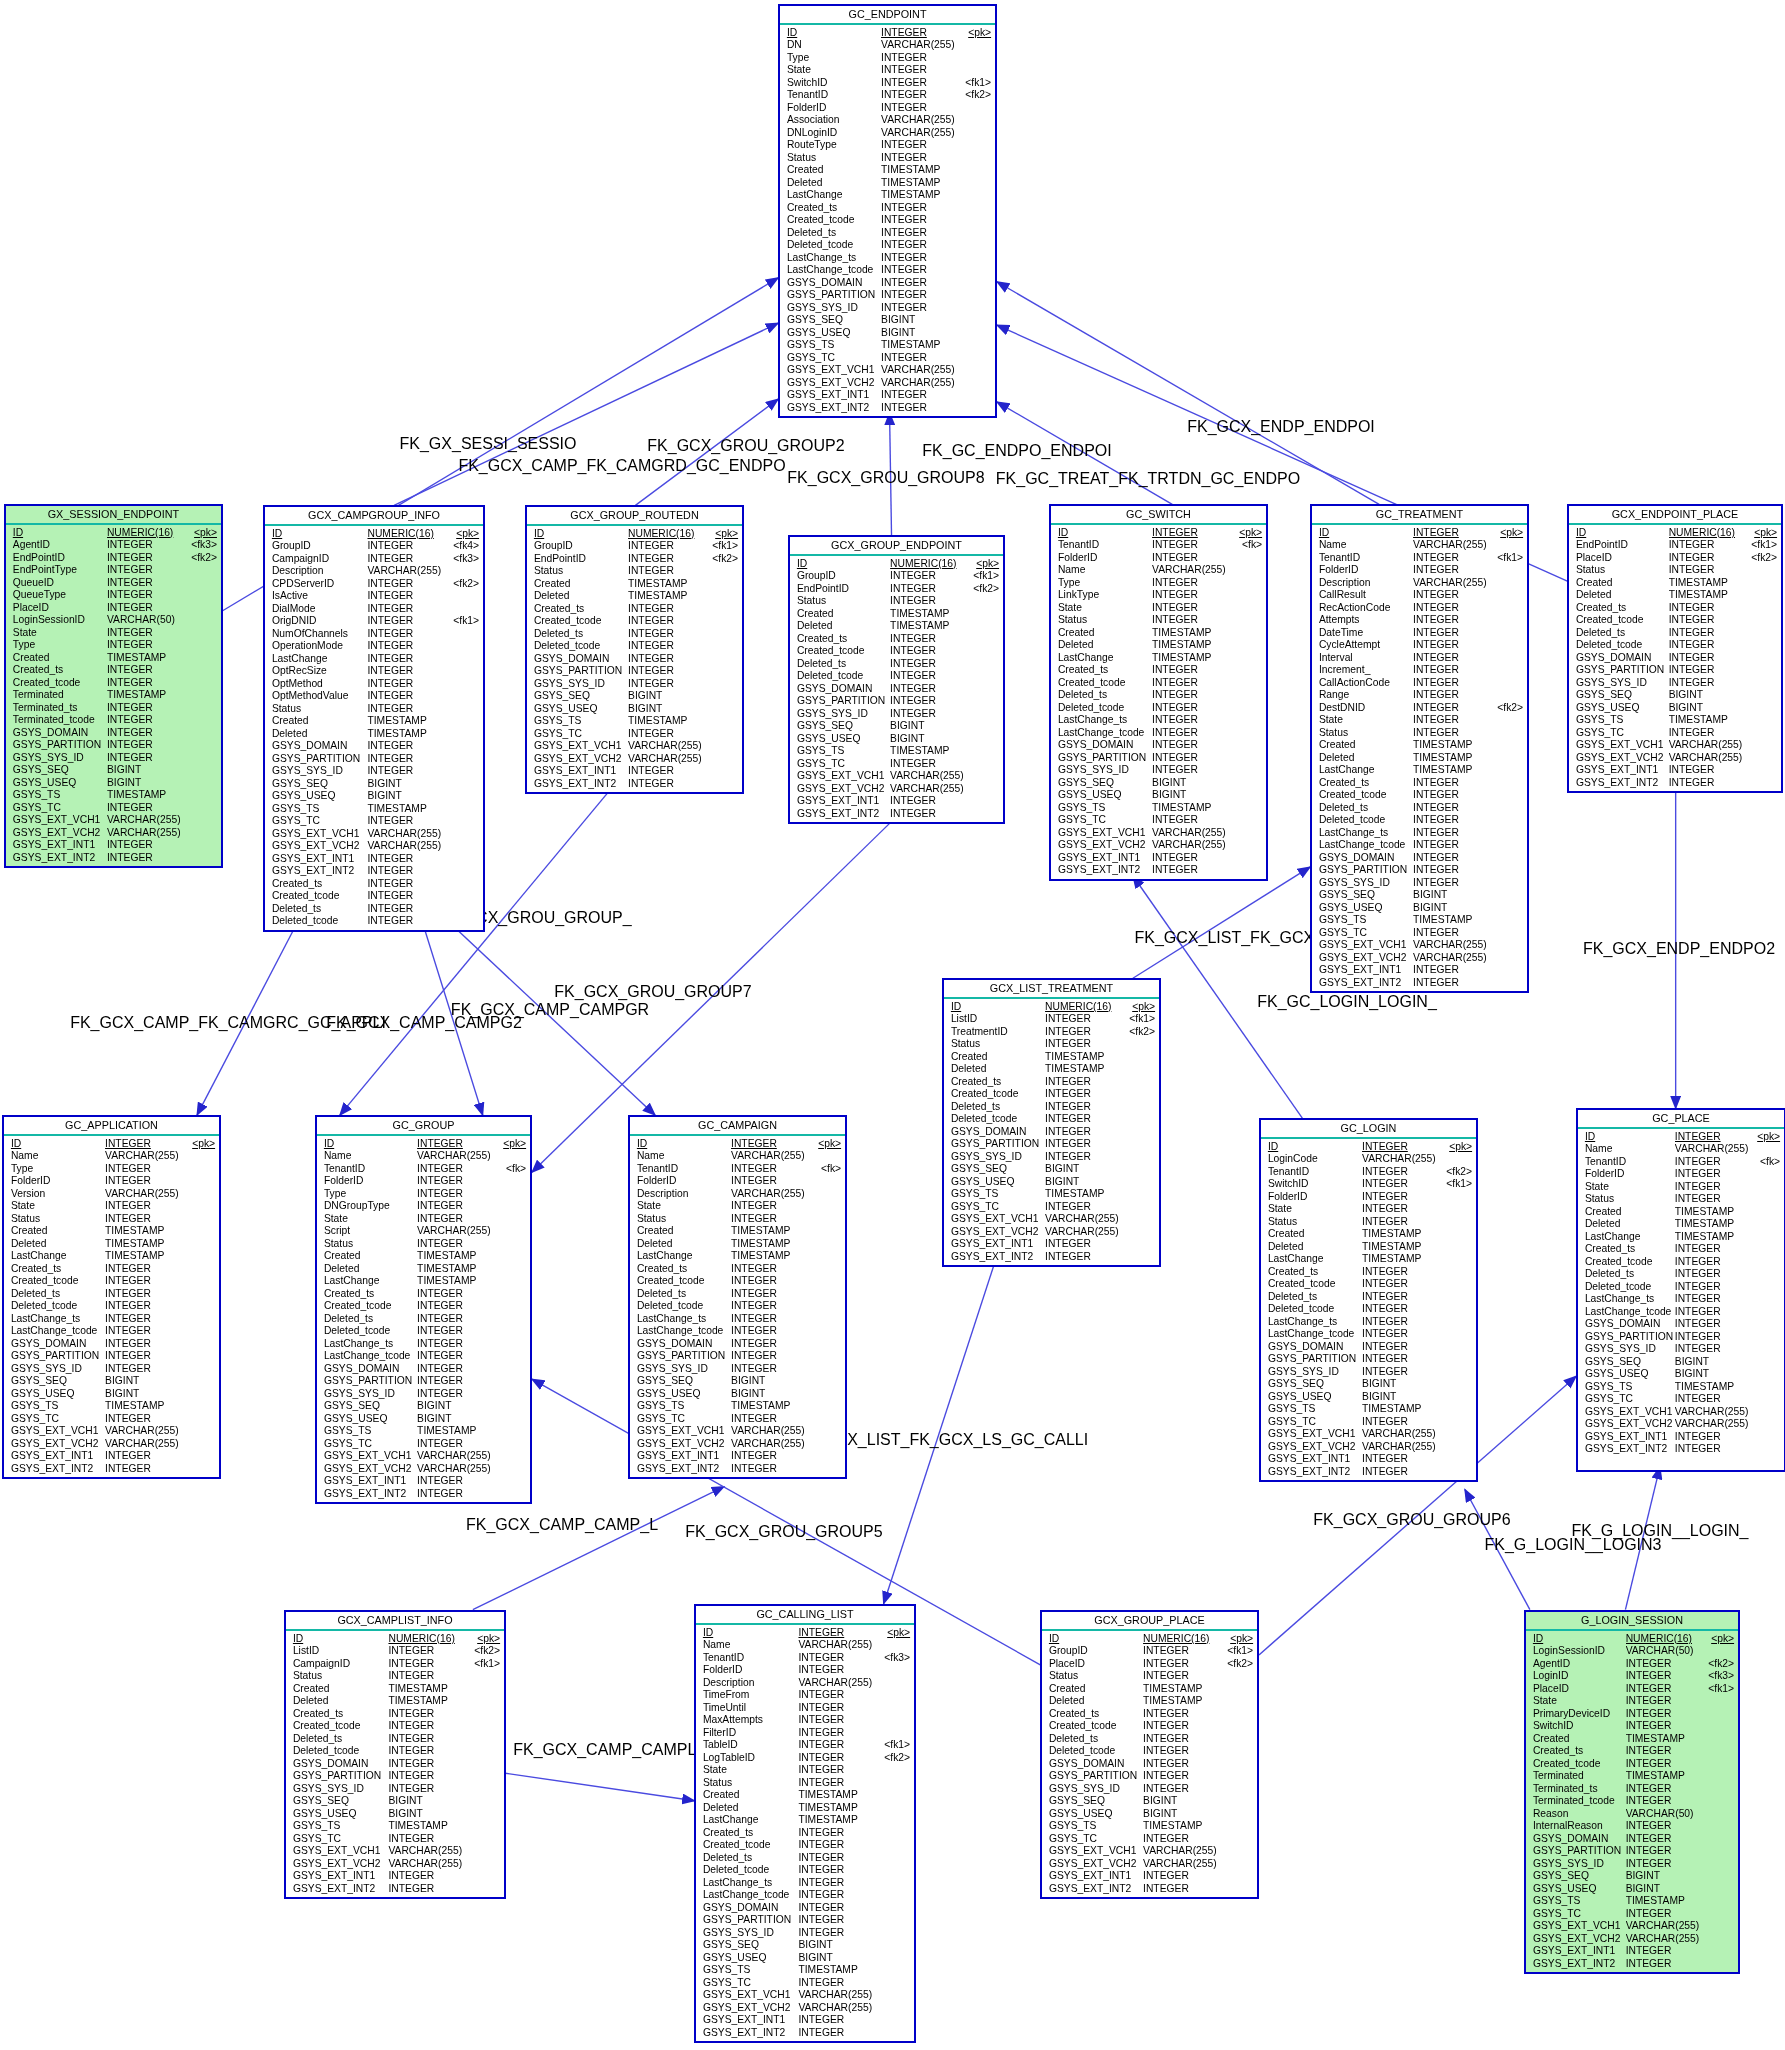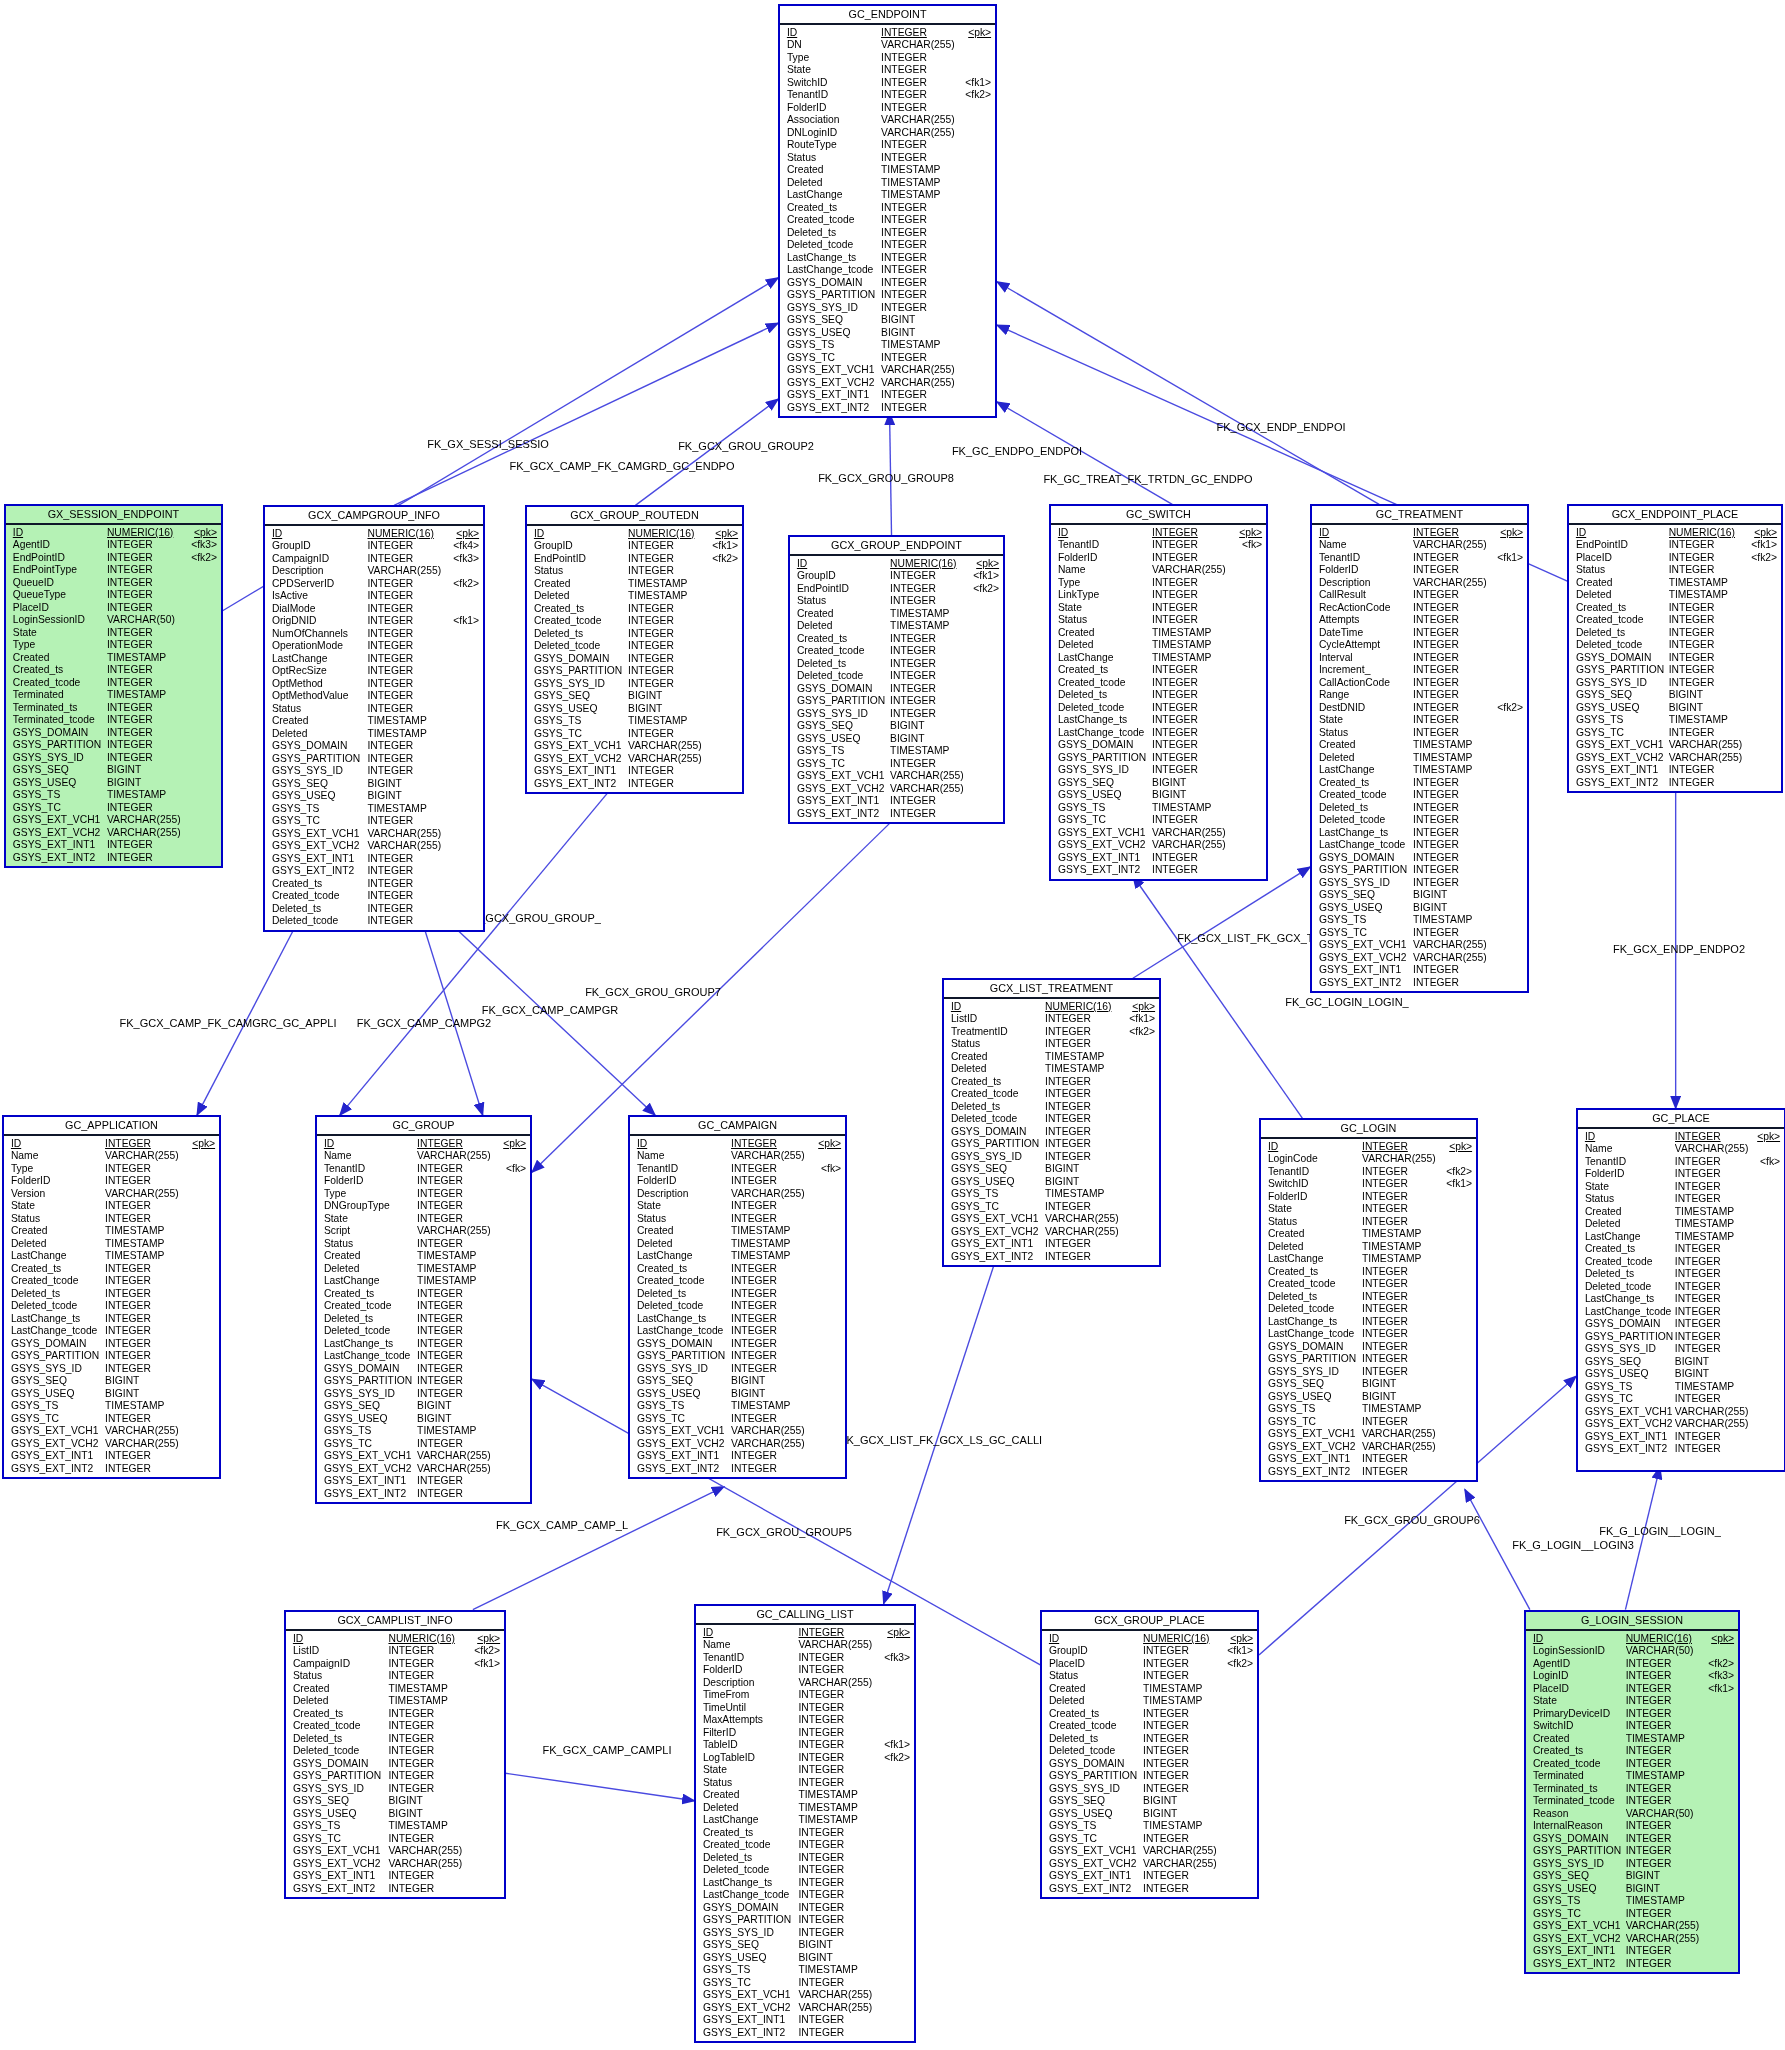--- a/index.html
+++ b/index.html
@@ -2,29 +2,29 @@
 <html><head>
 <meta charset="utf-8">
 <style>
   html,body{margin:0;padding:0;background:#fff;}
   #canvas{position:relative;width:1786px;height:2051px;background:#fff;overflow:hidden;
           font-family:"Liberation Sans","DejaVu Sans",sans-serif;}
   #rel-svg{position:absolute;left:0;top:0;width:1786px;height:2051px;}
   .table-box{position:absolute;border:2px solid #0000c8;background:#fff;box-sizing:border-box;
              font-size:10.3px;color:#000;}
   .table-box.green{background:#b5f2b5;}
-  .tbl-title{height:16.7px;line-height:16.7px;text-align:center;border-bottom:2px solid #0f172a;
+  .tbl-title{height:16.7px;line-height:16.7px;text-align:center;border-bottom:2px solid #14b8a6;
              white-space:nowrap;overflow:hidden;font-size:10.8px;}
   .tbl-rows{padding:2px 0 2px 0;}
   .col-row{display:flex;height:12.5px;line-height:12.5px;white-space:nowrap;}
   .col-name{width:47%;padding-left:6.9px;box-sizing:border-box;overflow:hidden;}
   .col-type{width:39%;overflow:hidden;}
   .col-key{width:14%;text-align:right;padding-right:3.9px;box-sizing:border-box;overflow:hidden;}
   .pk .col-name,.pk .col-type,.pk .col-key{text-decoration:underline;}
-  .rel-label{position:absolute;transform:translate(-50%,-50%);font-size:11px;color:#000;
+  .rel-label{position:absolute;transform:translate(-50%,-50%);font-size:16px;color:#000;
              white-space:nowrap;}
 </style>
 </head>
 <body>
 
 <div id="canvas">
     <svg id="rel-svg" viewBox="0 0 1813 2082">
       <defs>
         <marker id="arr" markerWidth="10" markerHeight="8" refX="9" refY="4" orient="auto">
           <path d="M0,0 L10,4 L0,8 Z" fill="#2424cc"></path>

